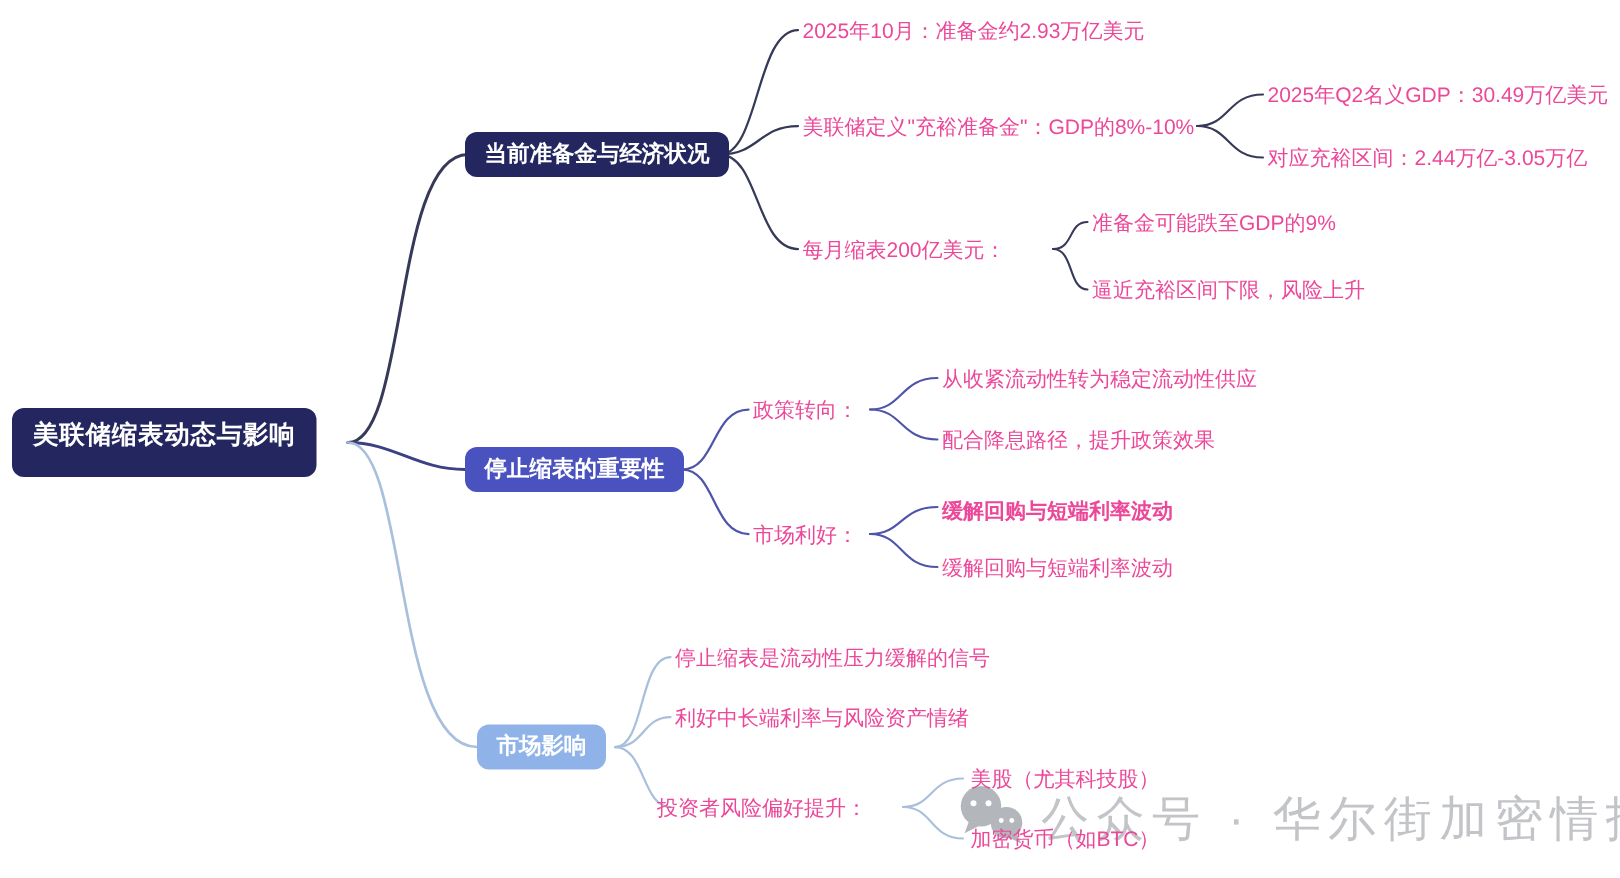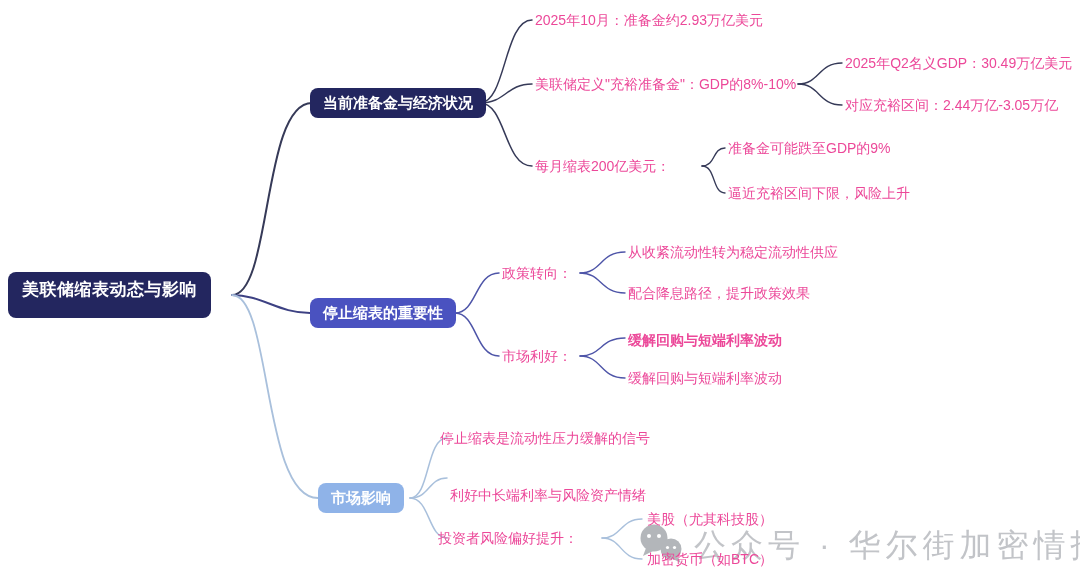--- a/index.html
+++ b/index.html
@@ -148,23 +148,23 @@
   <div class="leaf" style="left:628px; top:252px;">从收紧流动性转为稳定流动性供应</div>
 
   <div class="leaf" style="left:628px; top:293px;">配合降息路径，提升政策效果</div>
 
   <div class="leaf" style="left:502px; top:356px;">市场利好：</div>
 
   <div class="leaf" style="left:628px; top:340px;font-weight:bold;">缓解回购与短端利率波动</div>
 
   <div class="leaf" style="left:628px; top:378px;">缓解回购与短端利率波动</div>
 
-  <div class="leaf" style="left:440px; top:438px;">停止缩表是流动性压力缓解的信号</div>
+  <div class="leaf" style="left:450px; top:438px;">停止缩表是流动性压力缓解的信号</div>
 
-  <div class="leaf" style="left:450px; top:478px;margin-top:17px;">利好中长端利率与风险资产情绪</div>
+  <div class="leaf" style="left:450px; top:478px;">利好中长端利率与风险资产情绪</div>
 
   <div class="leaf" style="left:438px; top:538px;">投资者风险偏好提升：</div>
 
   <div class="leaf" style="left:647px; top:519px;">美股（尤其科技股）</div>
 
   <div class="leaf" style="left:647px; top:559px;">加密货币（如BTC）</div>
 
 </div>
 
 </body></html>

